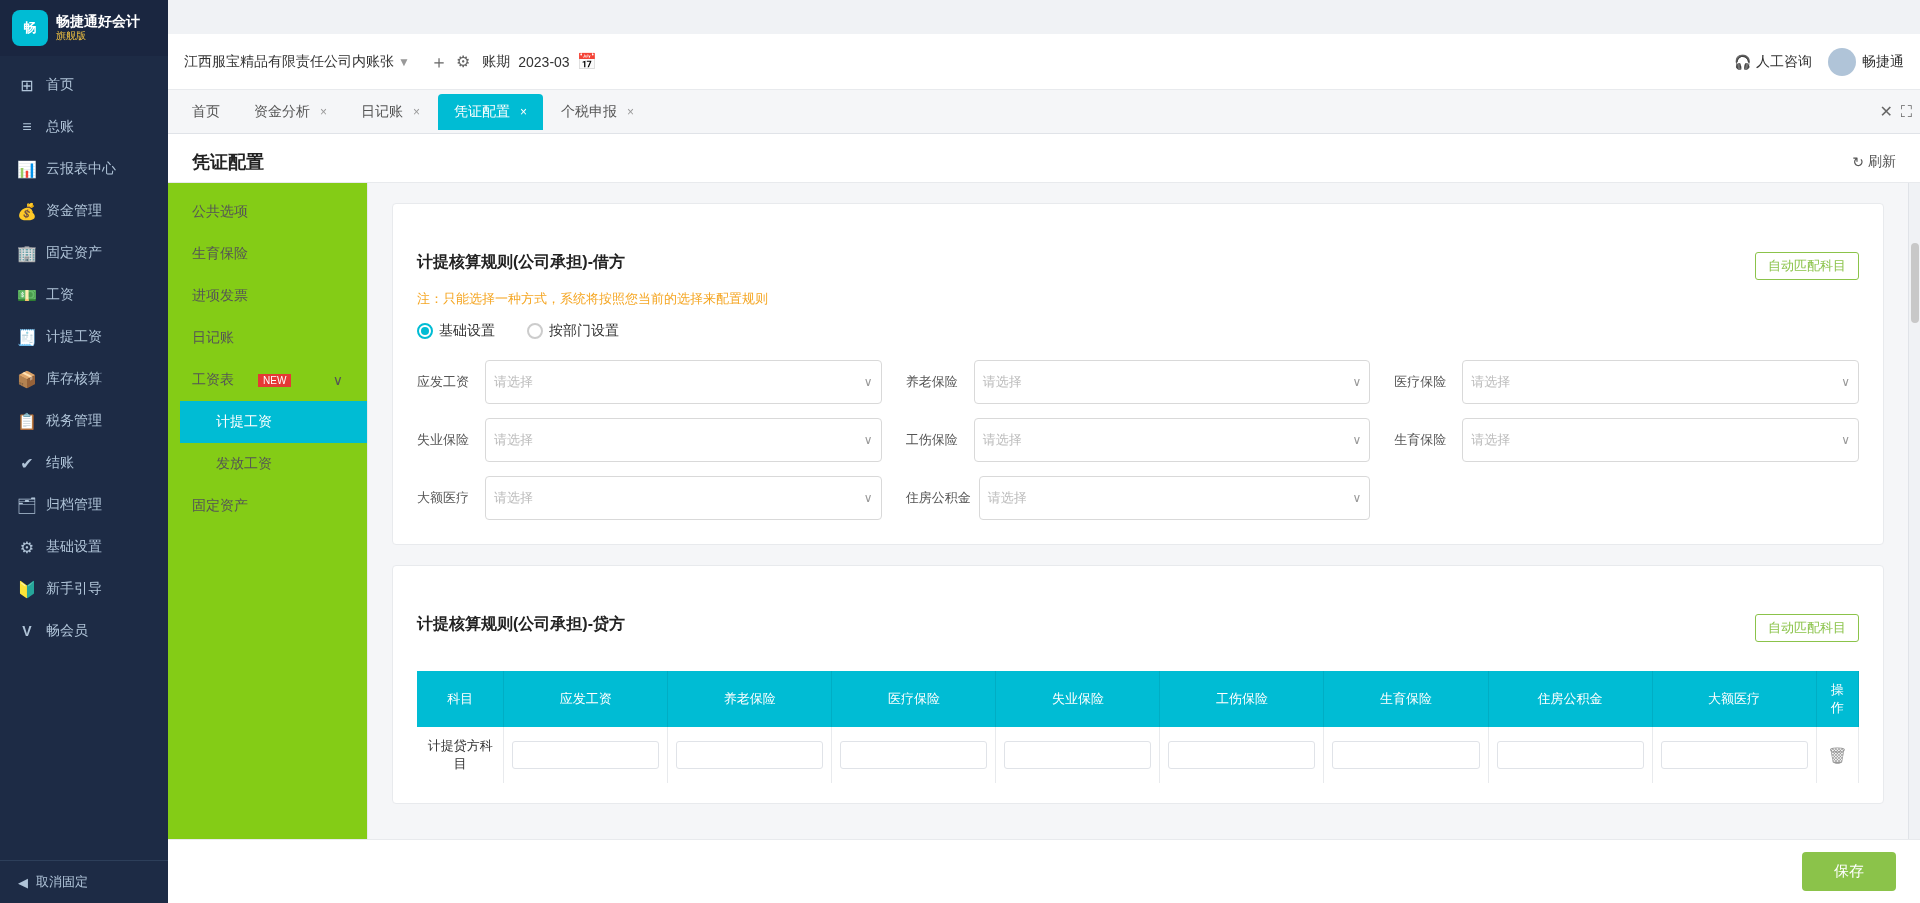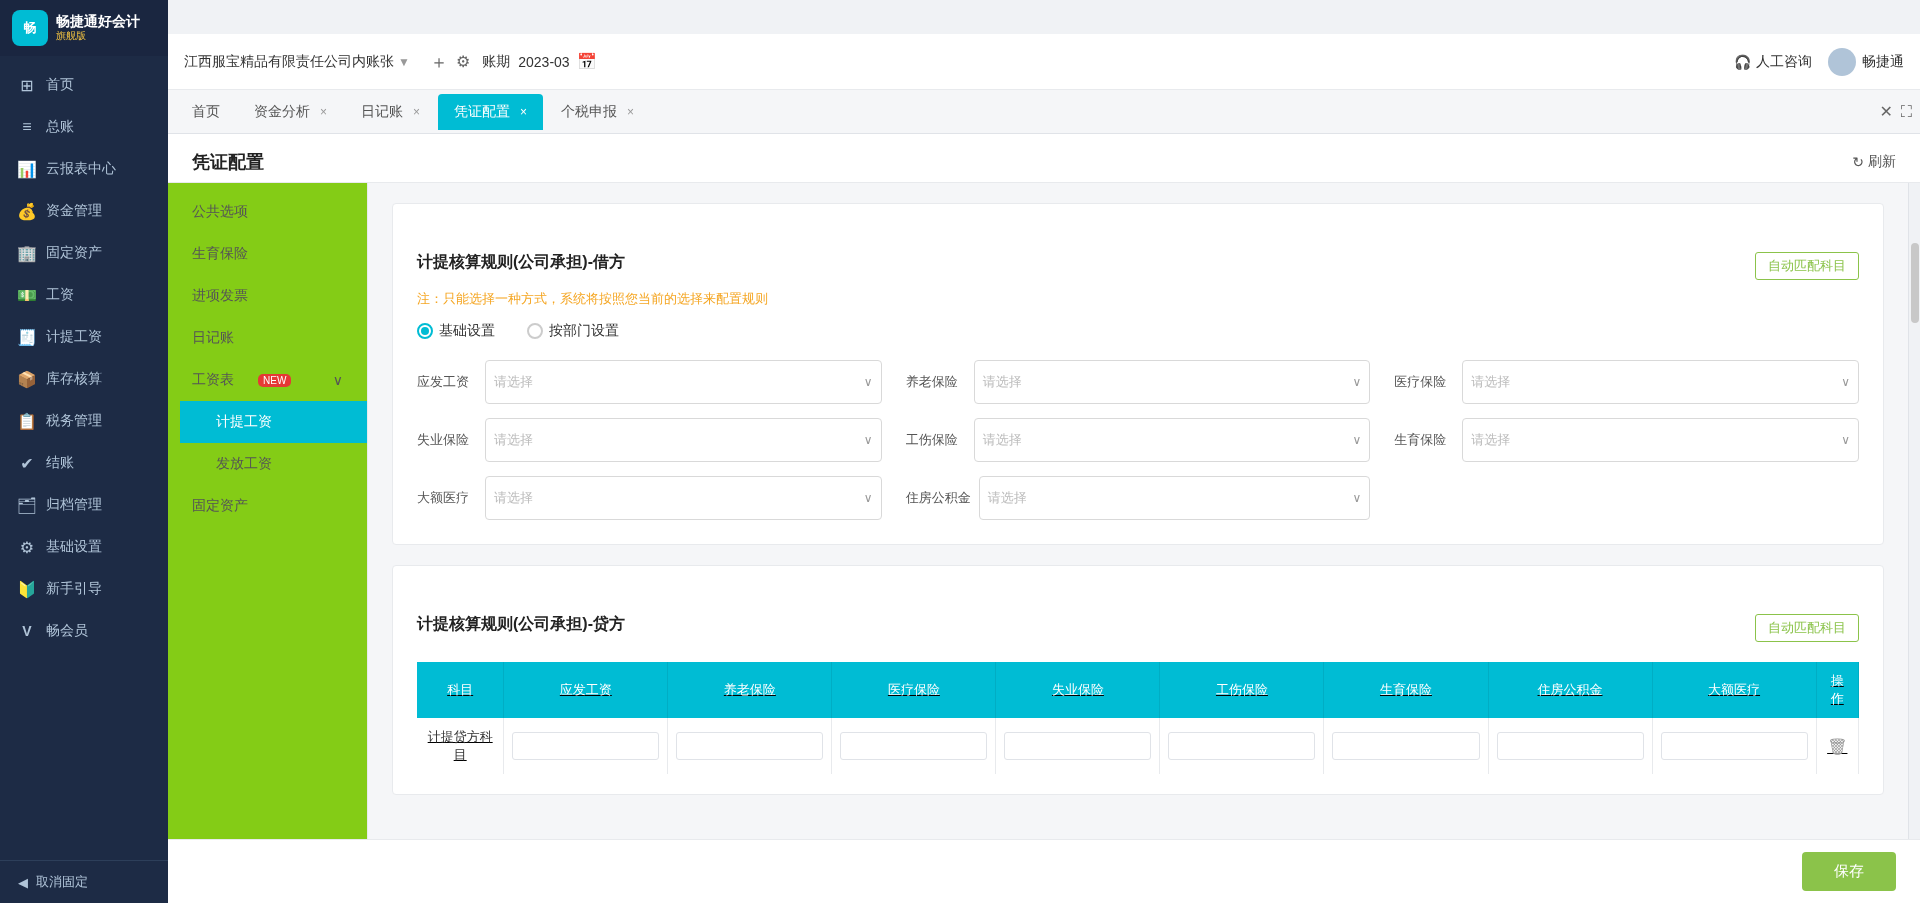--- a/index.html
+++ b/index.html
@@ -257,21 +257,21 @@
       display: flex;
       align-items: center;
       justify-content: space-between;
     }
     .left-nav-item.active { background: #00bcd4; color: #fff; }
     .left-nav-item .new-badge {
       background: #e53935;
       color: #fff;
       font-size: 10px;
       padding: 1px 5px;
-      border-radius: 5px;
+      border-radius: 0;
       margin-left: 4px;
     }
     .left-nav-sub {
       padding-left: 12px;
     }
     .left-nav-sub .left-nav-item {
       padding-left: 36px;
     }
 
     
@@ -379,22 +379,21 @@
       border-radius: 3px;
       cursor: pointer;
     }
     .clearfix::after { content: ''; display: table; clear: both; }
 
     
     .data-table {
       width: 100%;
       border-collapse: collapse;
       font-size: 13px;
-      margin-top: 10px;
-      text-decoration: underline;
+      margin-top: 19px;
     }
     .data-table th {
       background: #00bcd4;
       color: #fff;
       padding: 10px 8px;
       text-align: center;
       font-weight: normal;
       border-right: 1px solid #00adc4;
     }
     .data-table td {

